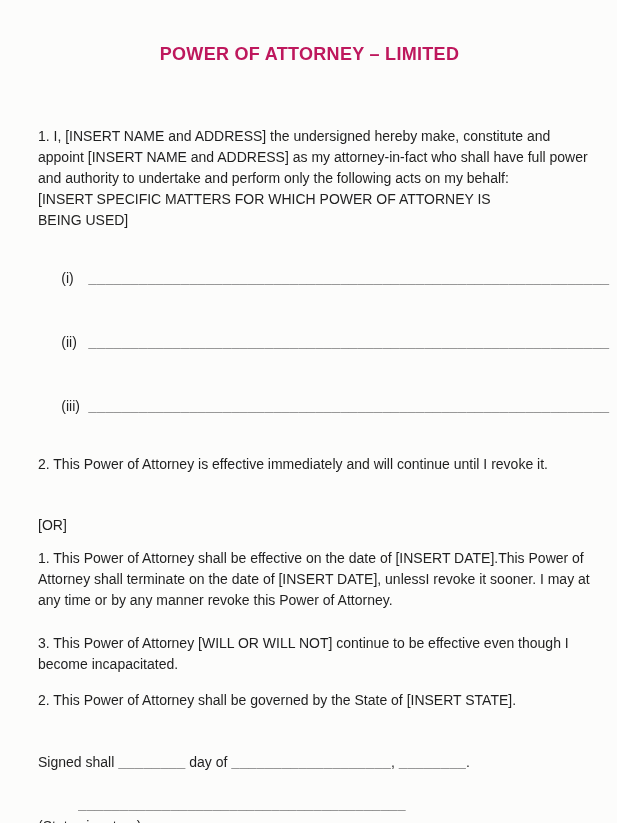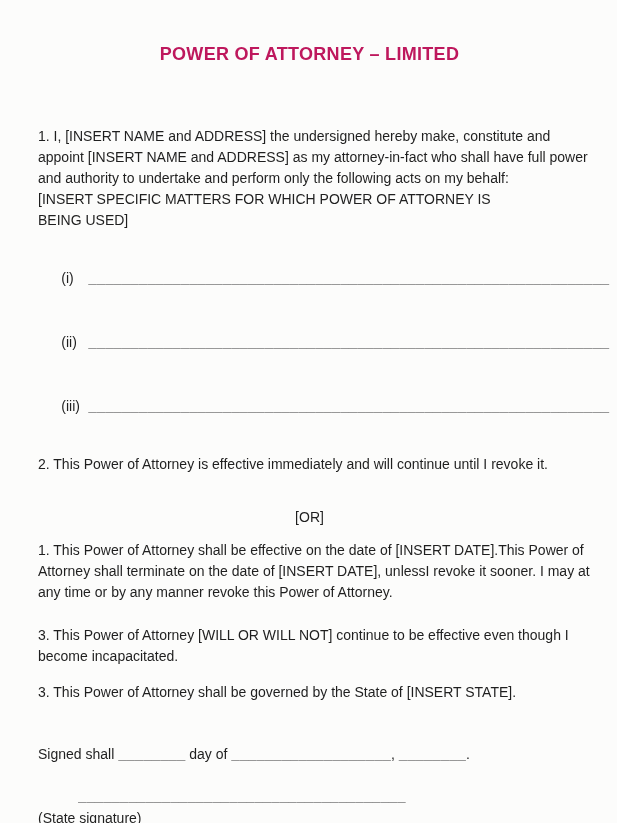--- a/index.html
+++ b/index.html
@@ -42,21 +42,21 @@
   .blank-row { white-space: pre; }
   .blank-label {
     display: inline-block;
     min-width: 27px;
   }
   
   .mt-intro     { margin-top: 60px; }
   .mt-matters   { }
   .mt-blanks    { margin-top: 16px; }
   .mt-immediate { margin-top: 15px; }
-  .mt-or        { margin-top: 32px; text-align: center; }
+  .mt-or        { margin-top: 40px; }
   .mt-dated     { margin-top: 12px; }
   .mt-incap     { margin-top: 22px; }
   .mt-governing { margin-top: 15px; }
   .mt-signed    { margin-top: 41px; }
   .mt-sigblank  { margin-top: 21px; margin-left: 40px; }
   .mt-ssnblank  { margin-top: 18px; }
 </style>
 </head>
 <body>
 
@@ -87,21 +87,21 @@
 
   <p class="para mt-or">[OR]</p>
 
   <p class="para mt-dated">1. This Power of Attorney shall be effective on the date of [INSERT DATE].This Power of
 Attorney shall terminate on the date of [INSERT DATE], unlessI revoke it sooner. I may at
 any time or by any manner revoke this Power of Attorney.</p>
 
   <p class="para mt-incap">3. This Power of Attorney [WILL OR WILL NOT] continue to be effective even though I
 become incapacitated.</p>
 
-  <p class="para mt-governing">3. This Power of Attorney shall be governed by the State of [INSERT STATE].</p>
+  <p class="para mt-governing">2. This Power of Attorney shall be governed by the State of [INSERT STATE].</p>
 
   <p class="para mt-signed"><span>Signed shall </span><span class="rule">________</span><span> day of </span><span class="rule">___________________</span><span>, </span><span class="rule">________</span><span>.</span></p>
 
   <p class="para rule mt-sigblank">_______________________________________</p>
   <p class="para">(State signature)</p>
 
   <p class="para rule mt-ssnblank">_______________________________________</p>
 
 </div>
 

